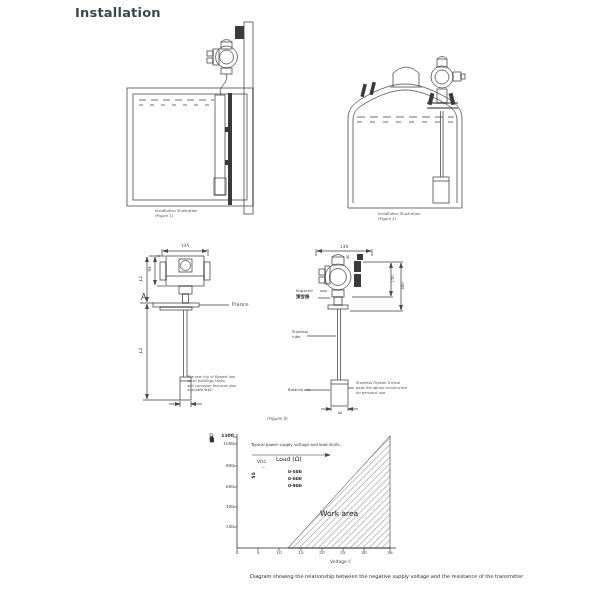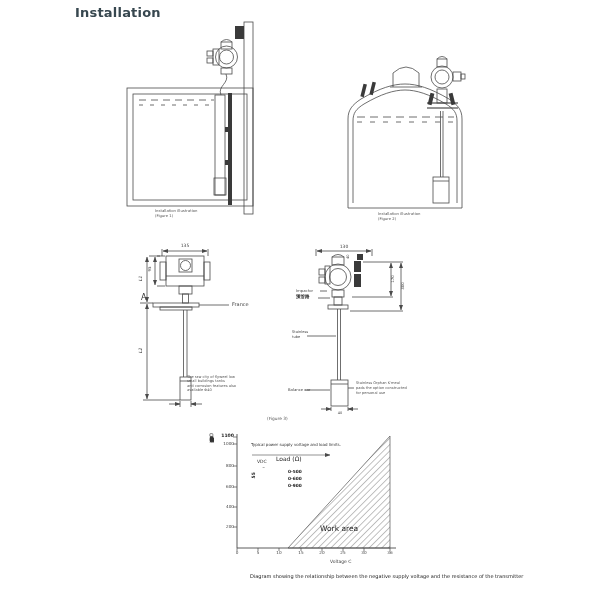--- a/index.html
+++ b/index.html
@@ -240,17 +240,17 @@
 
 <div class="t" style="left:330px;top:560px;font-size:4.5px;">Voltage C</div>
 <div class="t" style="left:251px;top:443px;font-size:4px;color:#333;">Typical power supply voltage and load limits.</div>
 <div class="t" style="left:257px;top:460px;font-size:4.5px;color:#333;">VDC</div>
 <div class="t" style="left:262px;top:465.5px;font-size:4px;">~</div>
 <div class="t rot" style="left:251px;top:473px;font-size:4.5px;font-weight:700;color:#222;">55</div>
 <div class="t" style="left:276px;top:456px;font-size:6px;font-weight:500;color:#222;">Load (Ω)</div>
 <div class="t" style="left:288px;top:469.5px;font-size:4.3px;font-weight:700;color:#222;">0-500</div>
 <div class="t" style="left:288px;top:476.5px;font-size:4.3px;font-weight:700;color:#222;">0-600</div>
 <div class="t" style="left:288px;top:483.5px;font-size:4.3px;font-weight:700;color:#222;">0-900</div>
-<div class="t" style="left:320px;top:510px;font-size:7.5px;font-weight:500;color:#222;margin-top:15px;">Work area</div>
+<div class="t" style="left:320px;top:510px;font-size:7.5px;font-weight:500;color:#222;">Work area</div>
 
 <div class="t" style="left:250px;top:574px;font-size:5px;color:#222;">Diagram showing the relationship between the negative supply voltage and the resistance of the transmitter</div>
 
 </div>
 
 </body></html>

